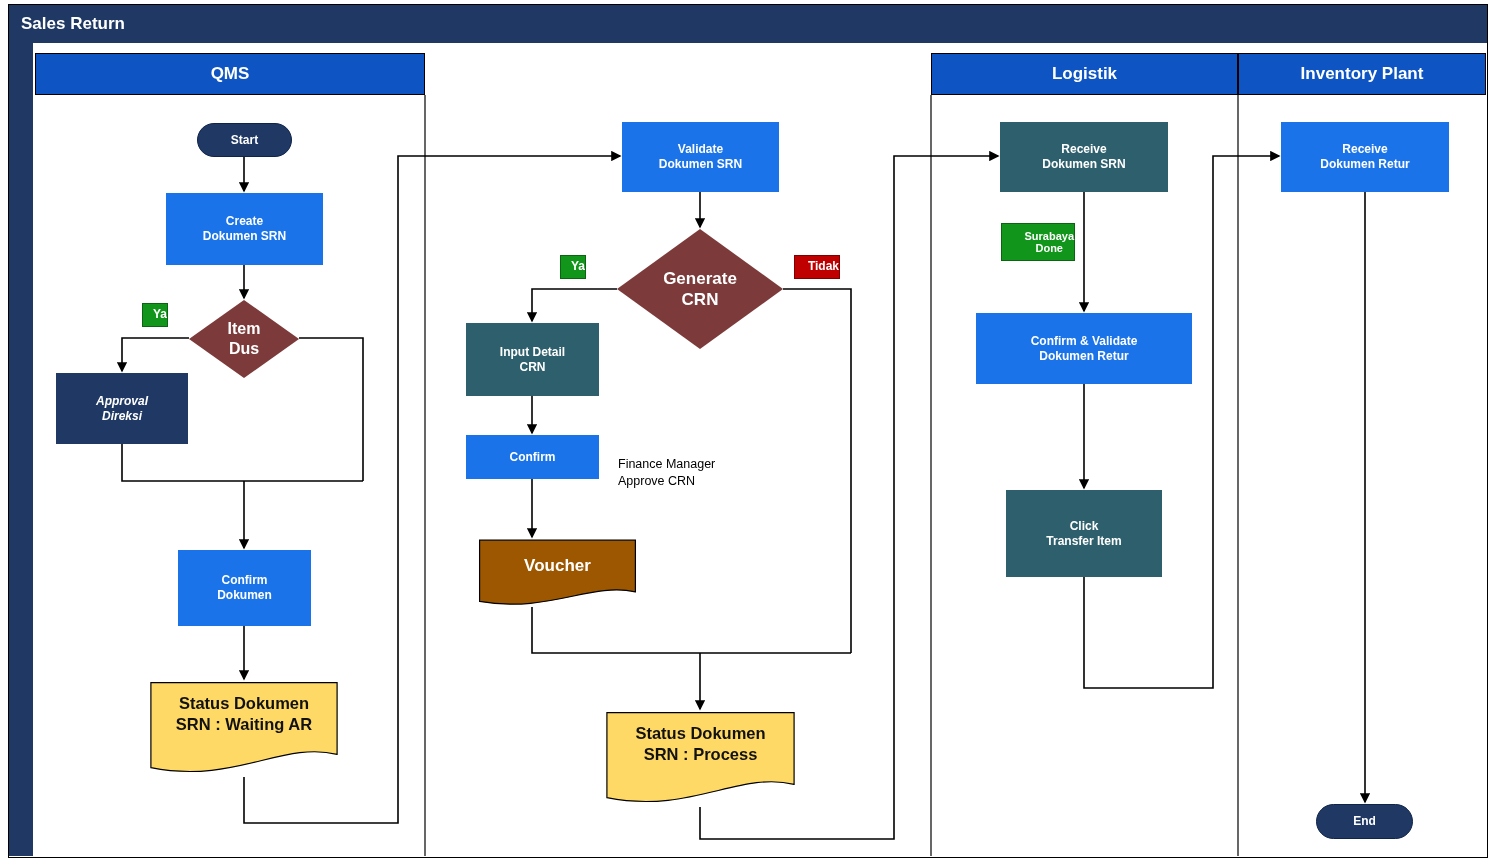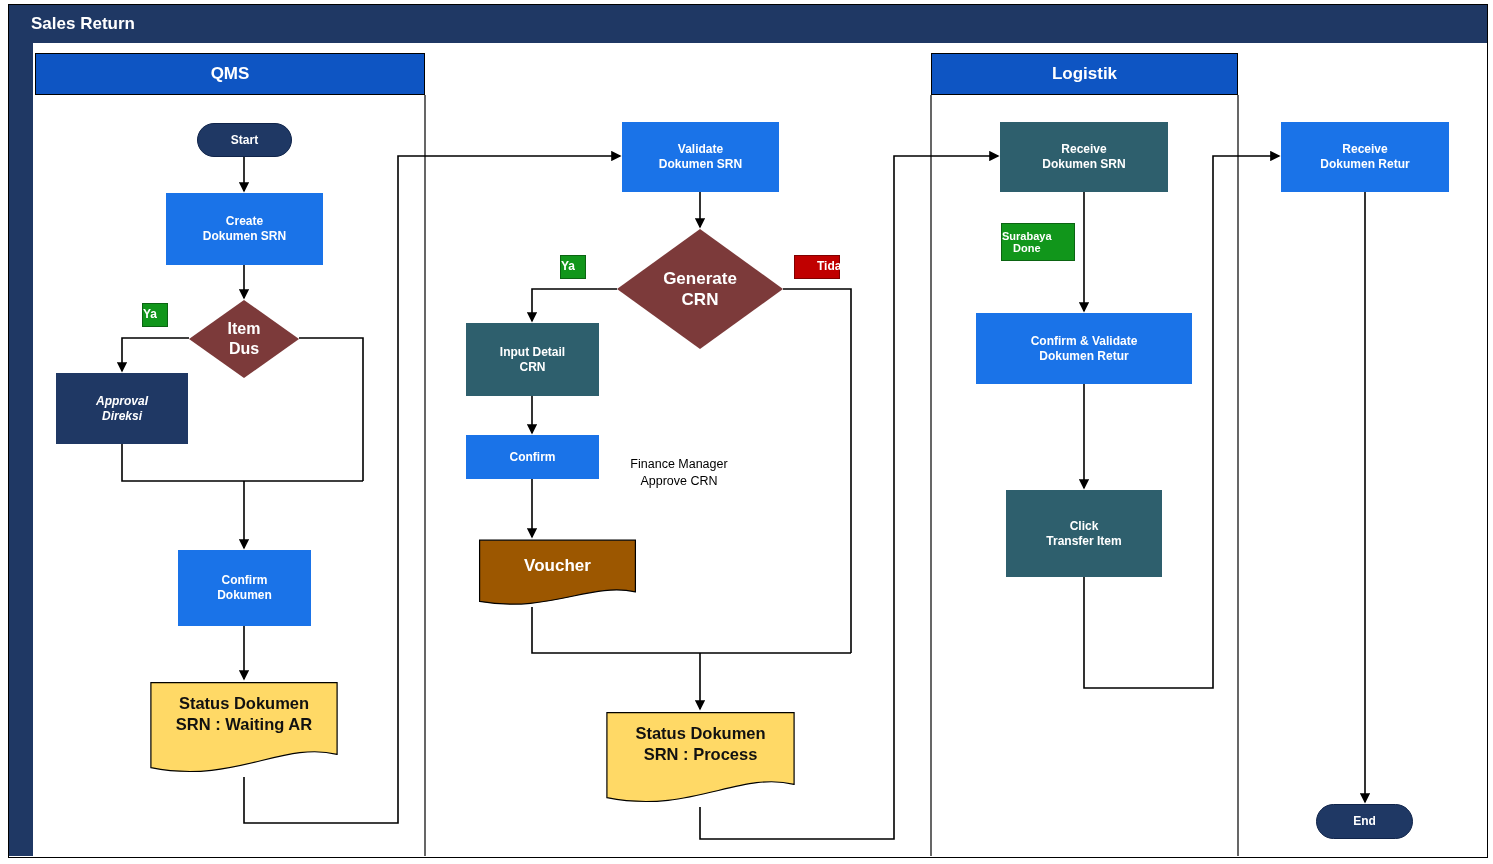--- a/index.html
+++ b/index.html
@@ -1,67 +1,70 @@
 <!DOCTYPE html>
 <html><head>
 <meta charset="utf-8">
 <style>
   html,body{margin:0;padding:0;background:#fff;font-family:"Liberation Sans",sans-serif;}
   .stage{position:relative;width:1493px;height:864px;background:#fff;overflow:hidden;}
   .frame{position:absolute;left:8px;top:4px;width:1480px;height:854px;border:1.5px solid #000;box-sizing:border-box;background:#fff;}
   .titlebar{position:absolute;left:0;top:0;width:100%;height:38px;background:#1F3864;color:#fff;
-            display:flex;align-items:center;padding-left:22px;box-sizing:border-box;
+            display:flex;align-items:center;padding-left:12px;box-sizing:border-box;
             font-size:17px;font-weight:bold;}
   .body{position:absolute;left:0;top:38px;width:1477px;height:813px;}
   .left-strip{position:absolute;left:0;top:0;width:24px;height:100%;background:#1F3864;}
   .lane-header{position:absolute;top:10px;height:42px;background:#0E55C3;border:1px solid #000;
                box-sizing:border-box;color:#fff;font-weight:bold;font-size:17px;
                display:flex;align-items:center;justify-content:center;}
   svg.overlay{position:absolute;left:0;top:0;pointer-events:none;}
   .node{position:absolute;display:flex;align-items:center;justify-content:center;text-align:center;
         box-sizing:border-box;font-weight:bold;color:#fff;font-size:12px;line-height:1.25;}
   .node span{white-space:pre-line;}
   .blue{background:#1A73E8;}
   .navy{background:#1F3864;}
   .teal{background:#2E5F6D;}
   .pill{border-radius:18px;border:1px solid #10244a;}
   .diamond{clip-path:polygon(50% 0,100% 50%,50% 100%,0 50%);background:#7C3A3A;}
-  .badge{position:absolute;display:flex;align-items:center;justify-content:flex-start;text-align:center;
+  .badge{position:absolute;display:flex;align-items:center;justify-content:flex-end;text-align:center;
          color:#fff;font-weight:bold;font-size:12px;box-sizing:border-box;border:1px solid #00000055;line-height:1.1;}
   .badge.green{background:#11961B;}
   .badge.red{background:#C00000;padding-left:22px;}
   .badge span{white-space:pre-line;}
   .doc{position:absolute;}
   .doc svg{position:absolute;left:0;top:0;width:100%;height:100%;overflow:visible;}
   .doc-yellow path{fill:#FFD966;stroke:#000;stroke-width:1.2;}
   .doc-brown path{fill:#9C5700;stroke:#000;stroke-width:1.2;}
   .doc-label{position:absolute;left:0;top:12px;width:100%;text-align:center;font-weight:bold;
              font-size:16.5px;color:#111;white-space:pre-line;line-height:1.3;}
   .doc-label.light{color:#fff;font-size:17px;top:16px;}
-  .note{position:absolute;color:#000;font-size:12.5px;font-weight:normal;text-align:center;
+  .note{position:absolute;color:#000;font-size:12.5px;font-weight:normal;
         white-space:pre-line;line-height:1.3;}
 </style>
 </head>
 <body>
 
 <div class="stage">
   <div class="frame">
 
     <div class="titlebar">
       <span>Sales Return</span>
     </div>
 
     <div class="body">
       <div class="left-strip"></div>
 
       <div class="lane-header" style="left:26px;width:390px;">
         <span>QMS</span>
       </div>
       <div class="lane-header" style="left:922px;width:307px;">
         <span>Logistik</span>
+      </div>
+      <div class="lane-header" style="left:1229px;width:248px;">
+        <span>Inventory Plant</span>
       </div>
 
       <svg class="overlay" width="1477" height="813" viewBox="0 0 1477 813">
         <defs>
           <marker id="arrow" viewBox="0 0 10 10" refX="8.5" refY="5" markerWidth="6.5" markerHeight="6.5" orient="auto-start-reverse">
             <path d="M0,0 L10,5 L0,10 Z" fill="#000"></path>
           </marker>
         </defs>
 
         <g stroke="#000" stroke-width="1.2">

